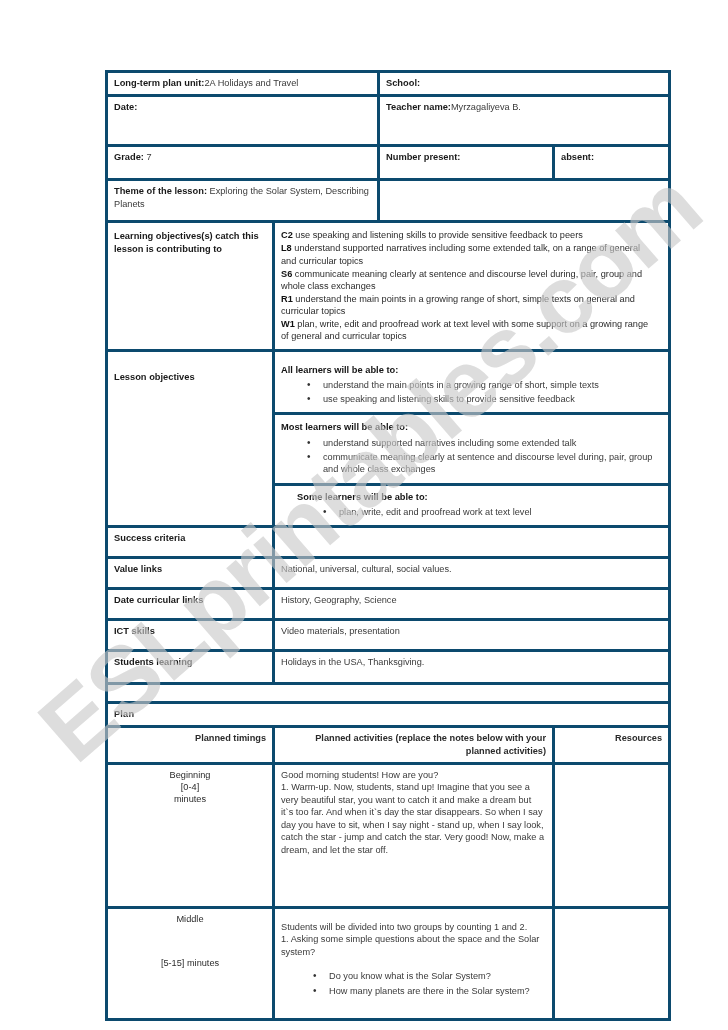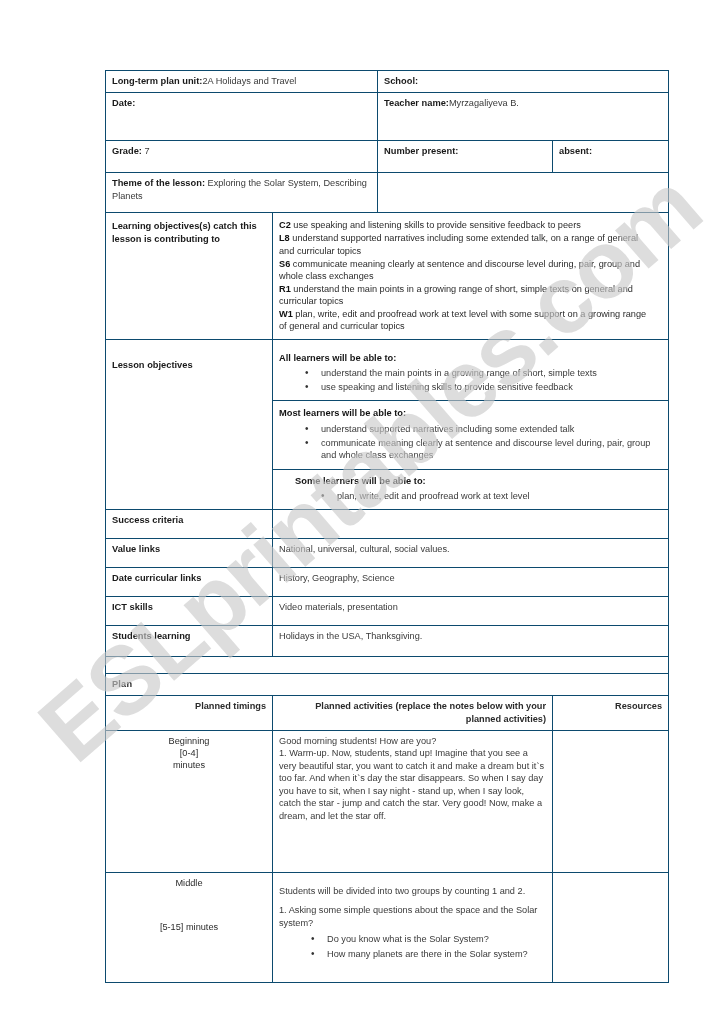--- a/index.html
+++ b/index.html
@@ -54,21 +54,21 @@
   table.plan {
     position: absolute;
     left: 105px;
     top: 70px;
     width: 563px;
     border-collapse: collapse;
     table-layout: fixed;
     background: transparent;
   }
   table.plan td {
-    border: 1px solid #0c4a6e;
+    border: 3px solid #0c4a6e;
     vertical-align: top;
     padding: 4px 6px 5px 6px;
     font-size: 9.2px;
     line-height: 1.32;
     color: #2b2b2b;
     background: transparent;
   }
   .lbl {
     font-weight: bold;
     font-size: 9.3px;
@@ -139,21 +139,20 @@
     color: #3a3a3a;
     padding-top: 6px;
     line-height: 1.6;
   }
   td.act p {
     margin: 0 0 0 0;
     line-height: 1.36;
     color: #3a3a3a;
   }
   td.act p.gap {
-    margin-top: 7px;
   }
   .spacer-row td {
     border: none;
     height: 7px;
     padding: 0;
   }
 </style>
 </head>
 <body>
 
@@ -327,21 +326,21 @@
 
       <tr>
         <td class="timing" style="height:100px">
           <div>Middle</div>
           <div style="height:32px"></div>
           <div>[5-15] minutes</div>
         </td>
         <td class="act" colspan="3" style="padding-top:12px">
           <p>Students will be divided into two groups by counting 1 and 2.</p>
           <p class="gap">1. Asking some simple questions about the space and the Solar system?</p>
-          <ul class="bul" style="padding-left:46px;margin-top:4px">
+          <ul class="bul" style="padding-left:46px;margin-top:12px">
             <li>Do you know what is the Solar System?</li>
             <li>How many planets are there in the Solar system?</li>
           </ul>
         </td>
         <td>
           <span class="val"></span>
         </td>
       </tr>
 
     </tbody>

